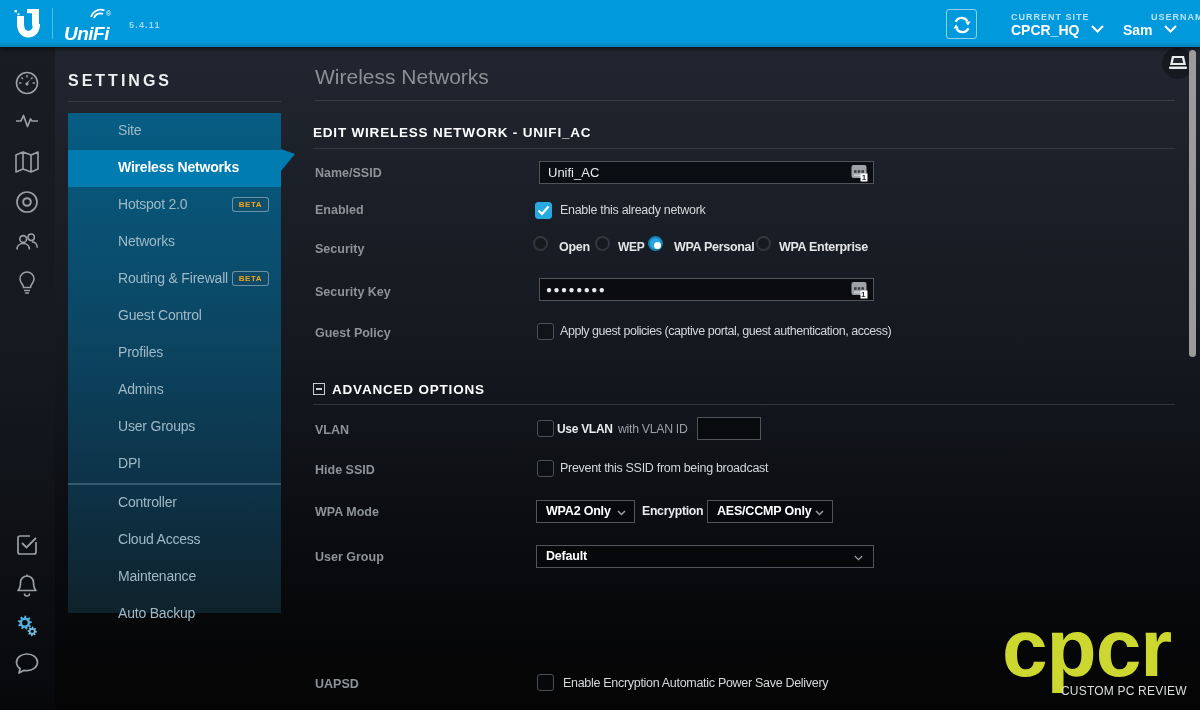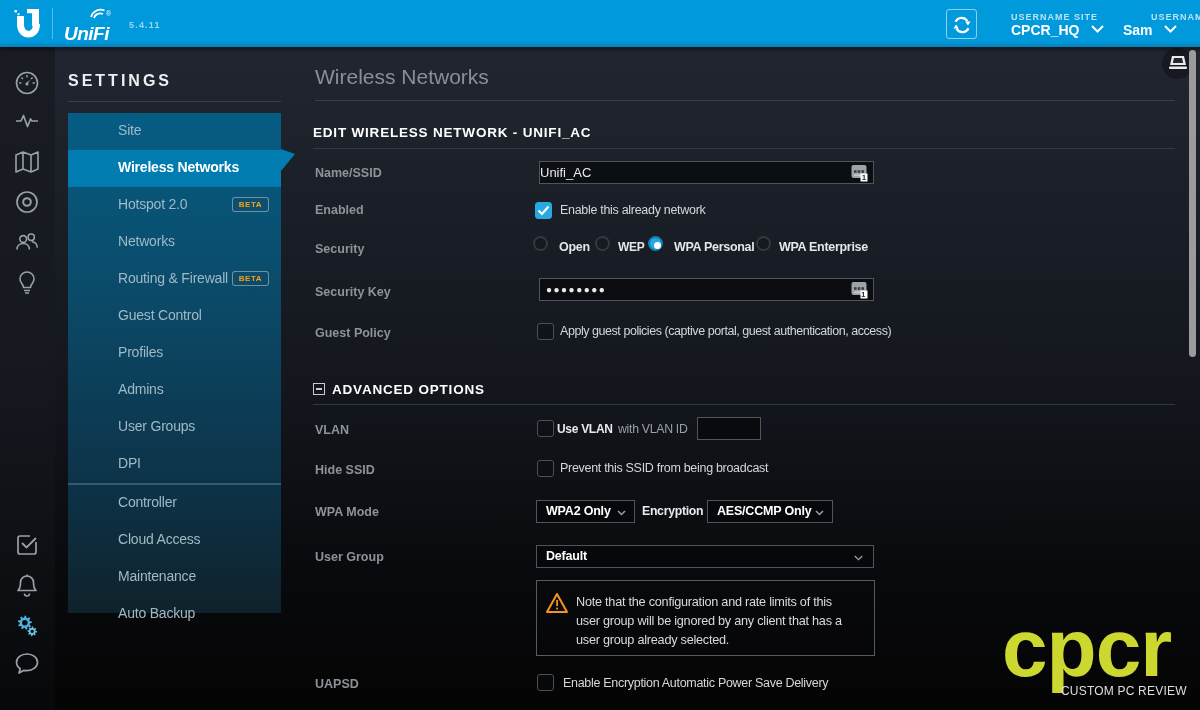--- a/index.html
+++ b/index.html
@@ -30,21 +30,21 @@
 .mi.sel { background:#007cb0; color:#fff; font-weight:bold; }
 .mi.sel:after { content:""; position:absolute; right:-14px; top:-1px; width:0; height:0; border-top:5px solid transparent; border-left:14px solid #007cb0; border-bottom:17px solid transparent; }
 .mdiv { height:2px; background:rgba(180,210,225,0.25); }
 .beta { position:absolute; right:12px; top:10px; font-size:8px; font-weight:bold; color:#efa41a; border:1px solid rgba(200,218,228,0.5); border-radius:3px; padding:2.5px 6px; letter-spacing:0.5px; line-height:1; background:rgba(30,70,95,0.3); }
 
 .title { position:absolute; left:315px; top:65px; font-size:21px; color:#8b9095; }
 .hline1 { position:absolute; left:315px; top:100px; width:860px; height:1px; background:#3a3f46; }
 .edit-h { position:absolute; left:313px; top:125px; font-size:13.5px; font-weight:bold; color:#fff; letter-spacing:0.8px; }
 .hline2 { position:absolute; left:313px; top:148px; width:862px; height:1px; background:#33383e; }
 .label { position:absolute; left:315px; font-size:12.5px; color:#8d9398; font-weight:bold; }
-.tinput { position:absolute; left:539px; width:335px; height:23px; background:rgba(5,7,10,0.72); border:1px solid #50555b; color:#e8eaec; font-size:13px; line-height:21px; }
+.tinput { position:absolute; left:539px; width:335px; height:23px; background:rgba(5,7,10,0.72); border:1px solid #50555b; color:#e8eaec; font-size:13px; line-height:21px; padding-left:8px; }
 .cb { position:absolute; width:17px; height:17px; border:1px solid #4a5056; border-radius:3px; background:rgba(10,12,16,0.4); }
 .cb.checked { background:#27a9e1; border-color:#27a9e1; }
 .cbl { position:absolute; font-size:12.5px; color:#d4d7d9; letter-spacing:-0.3px; }
 .radio { position:absolute; width:15px; height:15px; border-radius:50%; border:2.5px solid #33383f; background:#16191e; }
 .radio.sel2 { border:2.5px solid #1280b2; background:#29a8e0; }
 .radio.sel2:after { content:""; position:absolute; left:4px; top:4px; width:7px; height:7px; background:#fff; border-radius:50%; }
 .rlabel { position:absolute; font-size:12.5px; font-weight:bold; color:#e3e5e7; letter-spacing:-0.3px; }
 .adv-icon { position:absolute; left:313px; top:383px; width:12px; height:12px; border:1px solid #c9ccce; }
 .adv-icon:after { content:""; position:absolute; left:2px; top:4px; width:6px; height:2px; background:#c9ccce; }
 .sel-box { position:absolute; height:23px; background:rgba(5,7,10,0.72); border:1px solid #50555b; color:#fff; font-size:12.5px; font-weight:bold; line-height:21px; padding-left:9px; letter-spacing:-0.2px; }
@@ -86,21 +86,21 @@
     <div class="refresh-btn">
       <svg style="position:absolute;left:5px;top:5px" width="20" height="20" viewBox="0 0 20 20">
         <g fill="none" stroke="#fff" stroke-width="2.3">
           <path d="M3.6 6.8 A6.6 6.6 0 0 1 15.4 6.2"></path>
           <path d="M16.4 13.2 A6.6 6.6 0 0 1 4.6 13.8"></path>
         </g>
         <polygon points="13.2,6.6 18.6,6.6 15.9,10.4" fill="#fff"></polygon>
         <polygon points="6.8,13.4 1.4,13.4 4.1,9.6" fill="#fff"></polygon>
       </svg>
     </div>
-    <div class="site-label">USERNAME SITE</div>
+    <div class="site-label">CURRENT SITE</div>
     <div class="site-val">CPCR_HQ
       <svg class="chev" width="13" height="8" viewBox="0 0 13 8">
           <path d="M1 1 l5.5 5.5 L12 1" fill="none" stroke="#fff" stroke-width="2"></path>
         </svg>
     </div>
     <div class="user-label">USERNAME</div>
     <div class="user-val">Sam
       <svg class="chev" width="13" height="8" viewBox="0 0 13 8">
           <path d="M1 1 l5.5 5.5 L12 1" fill="none" stroke="#fff" stroke-width="2"></path>
         </svg>
@@ -265,28 +265,20 @@
       </svg>
   </div>
 
   <div class="label" style="top:550px;">User Group</div>
   <div class="sel-box" style="left:536px; top:545px; width:338px;">Default
     <svg class="sel-chev" style="right:10px;" width="11" height="7" viewBox="0 0 11 7">
         <path d="M1 1 l4.5 4.5 L10 1" fill="none" stroke="#9aa0a5" stroke-width="1.5"></path>
       </svg>
   </div>
 
-  <div class="warn-box">
-    <svg style="position:absolute;left:9px;top:12px" width="22" height="20" viewBox="0 0 22 20">
-      <path d="M11 1 L21 19 H1 Z" fill="none" stroke="#f5941f" stroke-width="2" stroke-linejoin="round"></path>
-      <rect x="10.2" y="7" width="1.8" height="6" fill="#f5941f"></rect>
-      <rect x="10.2" y="14.6" width="1.8" height="1.9" fill="#f5941f"></rect>
-    </svg>
-    <div class="warn-txt">Note that the configuration and rate limits of this<br>user group will be ignored by any client that has a<br>user group already selected.</div>
-  </div>
 
   <div class="label" style="top:677px;">UAPSD</div>
   <div class="cb" style="left:537px; top:674px;"></div>
   <div class="cbl" style="left:563px; top:676px;">Enable Encryption Automatic Power Save Delivery</div>
 
   <div style="position:absolute; left:1162px; top:48px; width:31px; height:31px; border-radius:50%; background:rgba(0,0,0,0.30);"></div>
   <svg style="position:absolute; left:1167px; top:55px;" width="22" height="16" viewBox="0 0 22 16">
     <path d="M5 1 h12 l2 9 h-16 z" fill="#e8eaec"></path>
     <path d="M7 3 h8 l1.2 5 h-10.4 z" fill="#23262c"></path>
     <rect x="2" y="11.5" width="18" height="2.5" rx="1" fill="#e8eaec"></rect>

